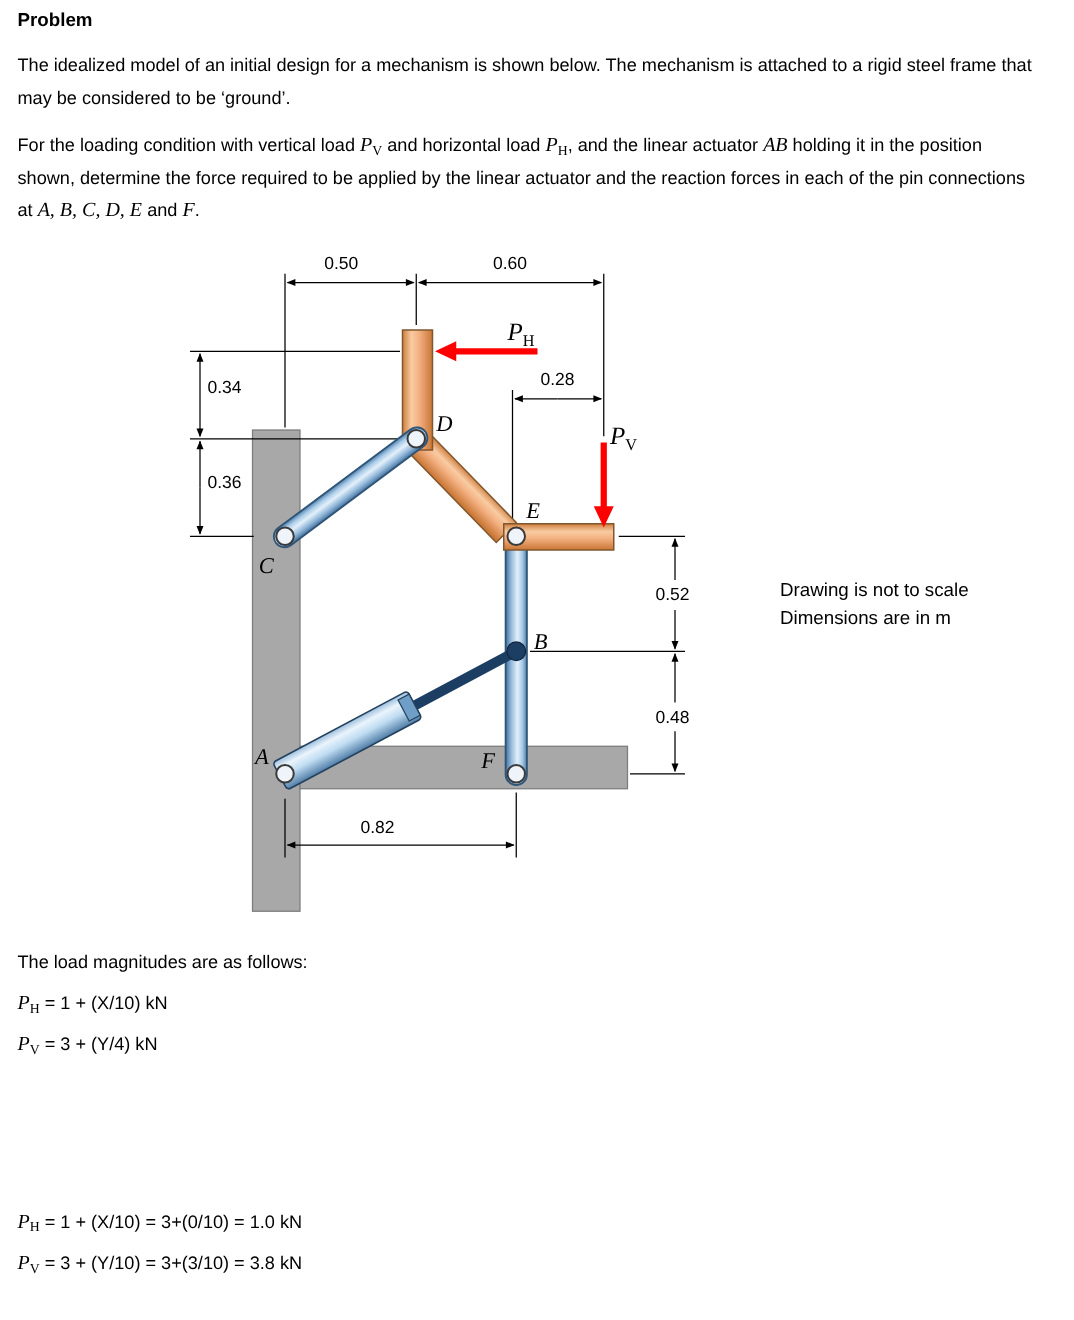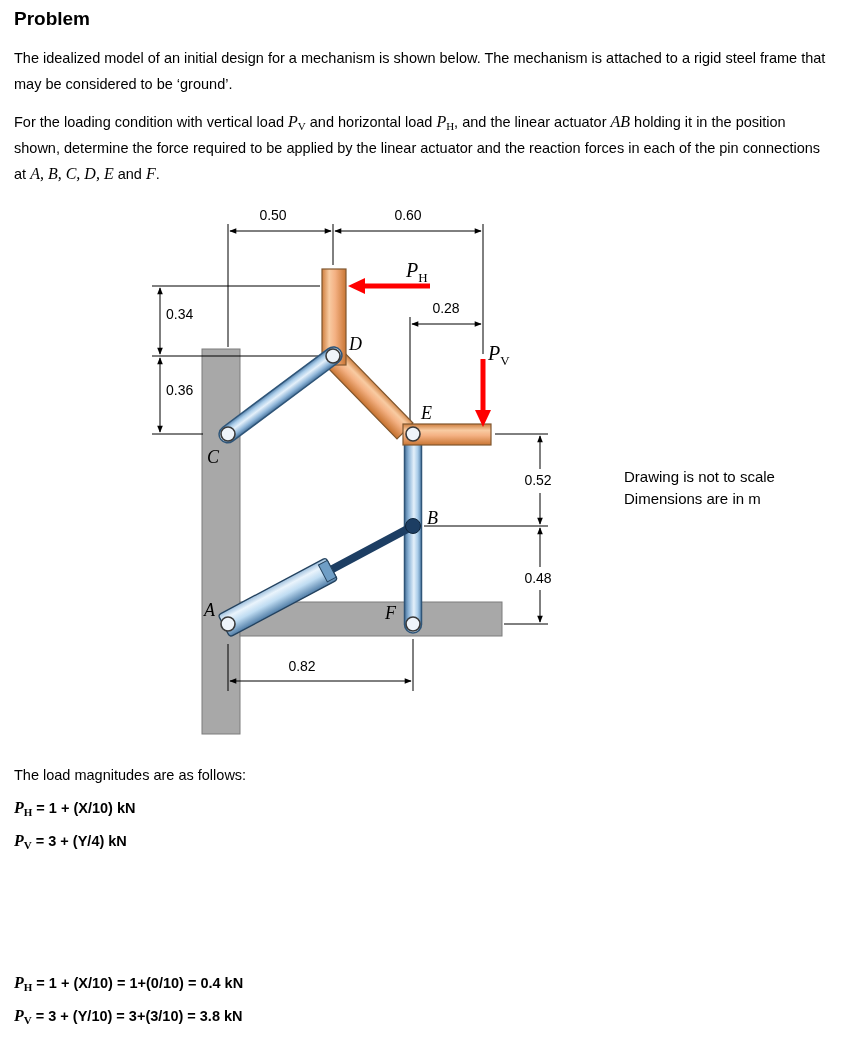--- a/index.html
+++ b/index.html
@@ -3,36 +3,36 @@
 <meta charset="utf-8">
 <style>
   * { margin:0; padding:0; box-sizing:border-box; }
   html,body { background:#ffffff; }
   body {
     width:859px; height:1056px; overflow:hidden;
     font-family:"Liberation Sans", sans-serif;
     font-size:14.5px; color:#000;
   }
   .page { padding:8px 13px 0 14px; }
-  h1.heading { font-size:19px; font-weight:bold; margin:0 0 15px 0; }
+  h1.heading { font-size:15px; font-weight:bold; margin:0 0 15px 0; }
   p.body-text { line-height:26px; margin:0 16px 12px 0; max-width:834px; }
   .math { font-family:"Liberation Serif", serif; font-style:italic; font-size:16px; }
   .math sub { font-style:normal; font-size:11px; vertical-align:-3px; line-height:0; }
   svg.figure { display:block; margin:2px 0 0 0; }
   
   .dim line, .dim path.ext { stroke:#000; stroke-width:1; fill:none; }
   .dim text { font-family:"Liberation Sans", sans-serif; font-size:14px; fill:#000; }
   .pin { fill:#EFF4FA; stroke:#3A3A3A; stroke-width:1.6; }
   .jl text { font-family:"Liberation Serif", serif; font-style:italic; font-size:18px; fill:#000; }
   .ml { font-family:"Liberation Serif", serif; font-style:italic; font-size:20px; fill:#000; }
   .msub { font-style:normal; font-size:13px; }
   .note text { font-family:"Liberation Sans", sans-serif; font-size:15px; fill:#000; }
   
   p.loads-intro { margin:14px 0 0 0; line-height:24px; }
-  p.formula { margin:9px 0 0 0; line-height:23px;font-weight:bold; }
+  p.formula { margin:9px 0 0 0; line-height:23px; }
   p.formula.eval-first { margin-top:118px; }
 </style>
 </head>
 <body>
 
 <div class="page">
 
   <h1 class="heading">Problem</h1>
 
   <p class="body-text"><span>The idealized model of an initial design for a mechanism is shown below. The mechanism is attached to a rigid steel frame that may be considered to be ‘ground’.</span></p>
@@ -186,17 +186,17 @@
       <text x="624" y="305">Dimensions are in m</text>
     </g>
   </svg>
 
   <p class="loads-intro">The load magnitudes are as follows:</p>
 
   <p class="formula"><span class="math"><span>P</span><sub>H</sub></span><span> = 1 + (X/10) kN</span></p>
 
   <p class="formula"><span class="math"><span>P</span><sub>V</sub></span><span> = 3 + (Y/4) kN</span></p>
 
-  <p class="formula eval-first"><span class="math"><span>P</span><sub>H</sub></span><span> = 1 + (X/10) = 1+(0/10) = 0.4 kN</span></p>
+  <p class="formula eval-first"><span class="math"><span>P</span><sub>H</sub></span><span> = 1 + (X/10) = 3+(0/10) = 1.0 kN</span></p>
 
   <p class="formula"><span class="math"><span>P</span><sub>V</sub></span><span> = 3 + (Y/10) = 3+(3/10) = 3.8 kN</span></p>
 
 </div>
 
 </body></html>

